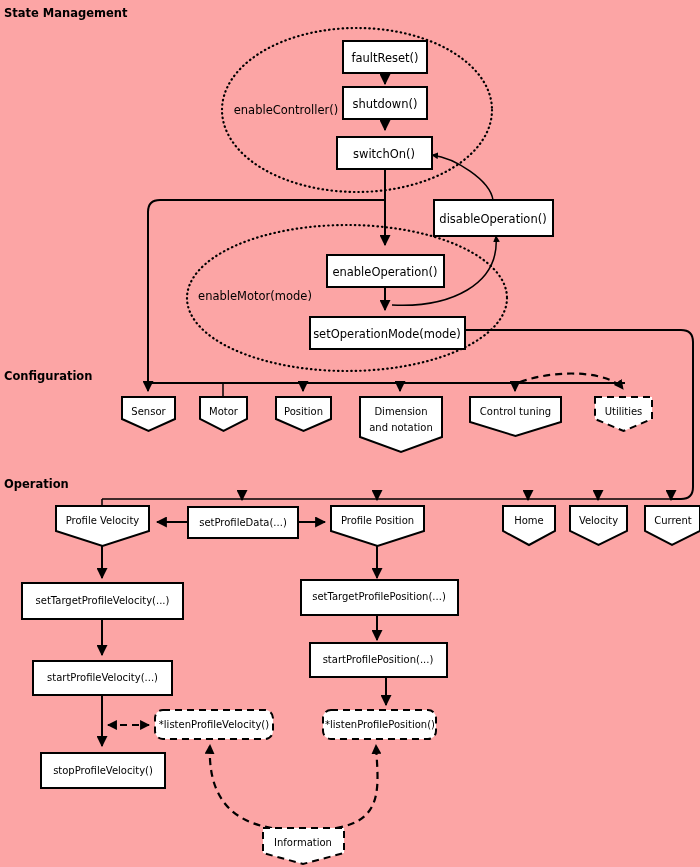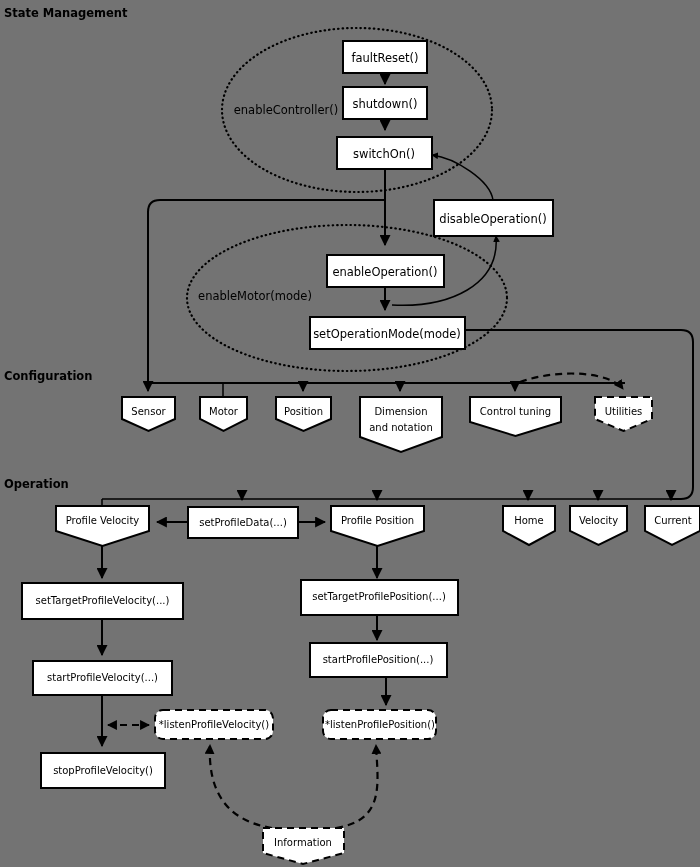--- a/index.html
+++ b/index.html
@@ -8,21 +8,21 @@
     background: #ffffff;
   }
   body {
     font-family: "DejaVu Sans", sans-serif;
   }
   #diagram-root {
     position: relative;
     width: 700px;
     height: 867px;
     overflow: hidden;
-    background: #737373;
+    background: #fca5a5;
   }
   svg { display: block; }
   .node-text {
     font-family: "DejaVu Sans", sans-serif;
     font-size: 11.5px;
     fill: #000000;
     text-anchor: middle;
     dominant-baseline: middle;
   }
   .node-text-sm {

